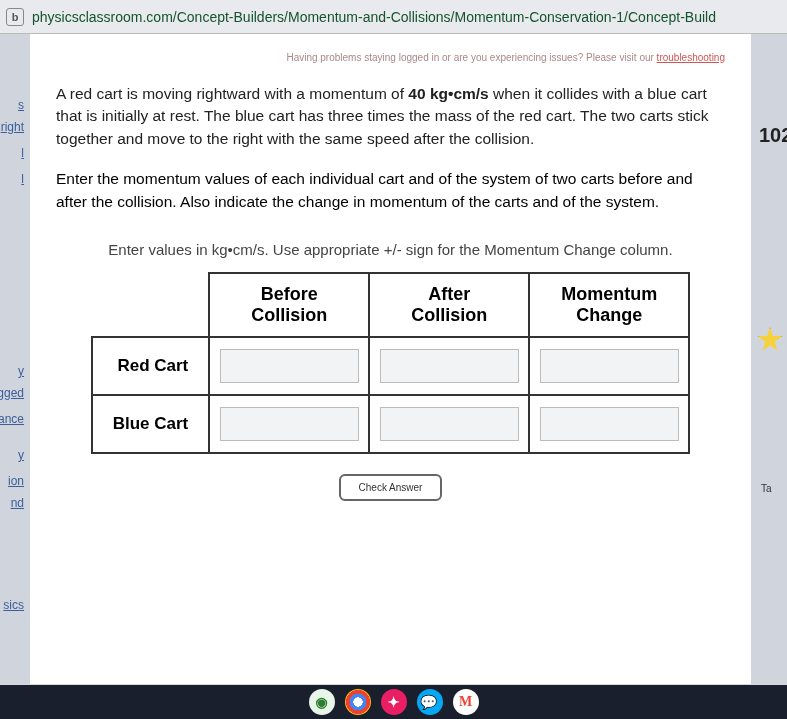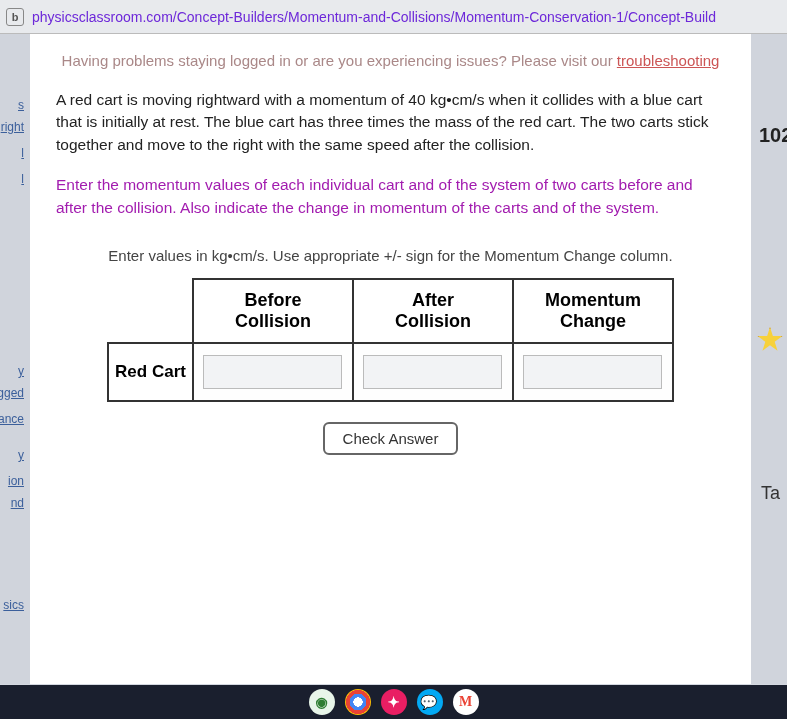--- a/index.html
+++ b/index.html
@@ -1,56 +1,56 @@
 <!DOCTYPE html>
 <html><head>
 <meta charset="utf-8">
 <style>
 * { margin:0; padding:0; box-sizing:border-box; font-family:Arial,Helvetica,sans-serif; }
 body { width:787px; height:719px; background:#d4d8e0; overflow:hidden; position:relative; }
 
 
 .url-bar { background:#e8eaed; height:34px; display:flex; align-items:center; padding:0 6px; border-bottom:1px solid #bbb; }
 .page-icon { width:18px; height:18px; border:1px solid #888; border-radius:3px; display:flex; align-items:center; justify-content:center; font-size:11px; font-weight:bold; color:#555; margin-right:8px; }
-.url-text { font-size:14px; color:#6d28d9; white-space:nowrap; overflow:hidden; }
+.url-text { font-size:14px; color:#14532d; white-space:nowrap; overflow:hidden; }
 
 
 .page { display:flex; height:650px; background:#d0d4dc; }
 
 
 .left-col { width:26px; flex:0 0 26px; background:#d0d4dc; padding-top:60px; overflow:hidden; }
 .left-col a { display:block; font-size:12px; color:#3b5f9b; text-align:right; padding:4px 2px; text-decoration:underline; white-space:nowrap; direction:rtl; }
 .left-col .cut { margin-top:4px; }
 
 
 .main { flex:1; background:#fff; margin:0 4px; padding:18px 26px 0 26px; position:relative; overflow:hidden; }
-.top-garble { font-size:15px; color:#a88; text-align:center; margin-bottom:20px; white-space:nowrap; overflow:hidden; }
+.top-garble { font-size:10px; color:#a88; text-align:right; margin-bottom:20px; white-space:nowrap; overflow:hidden; }
 .top-garble .lnk { color:#c55; text-decoration:underline; }
 
 .problem { font-size:15.5px; line-height:1.45; color:#222; margin-bottom:18px; }
-.problem b { font-weight:normal; }
-.instr { font-size:15.5px; line-height:1.45; color:#a21caf; margin-bottom:28px; }
+.problem b { font-weight:bold; }
+.instr { font-size:15.5px; line-height:1.45; color:#000000; margin-bottom:28px; }
 .note { font-size:15px; color:#444; text-align:center; margin-bottom:14px; }
 
 
 .mom-table { border-collapse:collapse; margin:0 auto 20px auto; }
 .mom-table th, .mom-table td { border:2px solid #333; padding:0; }
 .mom-table th { font-size:18px; font-weight:bold; padding:10px 12px; text-align:center; background:#fff; }
 .mom-table .blank-corner { border-top:none; border-left:none; }
-.mom-table td.row-label { font-size:17px; font-weight:bold; padding:16px 6px; text-align:right; background:#fff; white-space:nowrap; }
+.mom-table td.row-label { font-size:17px; font-weight:bold; padding:16px 20px; text-align:right; background:#fff; white-space:nowrap; }
 .mom-table td.cell { width:160px; height:56px; background:#fefefe; }
 .mom-table td.cell input { width:88%; height:34px; margin:11px 6%; border:1px solid #bbb; background:#f2f3f5; font-size:15px; padding:0 6px; }
 
-.check-btn { display:block; margin:17px auto; padding:6px 18px; border:2px solid #666; border-radius:6px; background:#fff; font-size:15px; color:#333; }
+.check-btn { display:block; margin:17px auto; padding:6px 18px; border:2px solid #666; border-radius:6px; background:#fff; font-size:10px; color:#333; }
 
 
 .right-col { width:32px; flex:0 0 32px; background:#d0d4dc; padding-top:90px; overflow:hidden; }
 .score { font-size:20px; font-weight:bold; color:#222; padding-left:4px; margin-bottom:180px; }
 .star { width:26px; height:26px; background:#f7d13b; border:2px solid #c93; margin-left:2px; clip-path:polygon(50% 0,61% 35%,98% 35%,68% 57%,79% 91%,50% 70%,21% 91%,32% 57%,2% 35%,39% 35%); }
-.ta { font-size:18px; color:#333; margin-top:130px; padding-left:6px; }
+.ta { font-size:10px; color:#333; margin-top:130px; padding-left:6px; }
 
 
 .taskbar { position:absolute; bottom:0; left:0; right:0; height:34px; background:#1a1f2e; display:flex; align-items:center; justify-content:center; gap:10px; }
 .tb-icon { width:26px; height:26px; border-radius:50%; display:flex; align-items:center; justify-content:center; font-size:14px; font-weight:bold; }
 .tb-1 { background:#e8f5e9; color:#2e7d32; }
 .tb-2 { background:radial-gradient(circle,#fff 25%,#4285f4 26% 45%,#ea4335 46% 65%,#fbbc05 66% 85%,#34a853 86%); }
 .tb-3 { background:#e91e63; color:#fff; }
 .tb-4 { background:#03a9f4; color:#fff; }
 .tb-5 { background:#fff; color:#ea4335; font-family:Georgia,serif; }
 </style>
@@ -99,20 +99,26 @@
         <th><span>Before<br>Collision</span></th>
         <th><span>After<br>Collision</span></th>
         <th><span>Momentum<br>Change</span></th>
       </tr>
       <tr>
         <td class="row-label">Red Cart</td>
         <td class="cell"><input style=""></td>
         <td class="cell"><input style=""></td>
         <td class="cell"><input style=""></td>
       </tr>
+      <tr>
+        <td class="row-label">Blue Cart</td>
+        <td class="cell"><input style=""></td>
+        <td class="cell"><input style=""></td>
+        <td class="cell"><input style=""></td>
+      </tr>
     </tbody>
       </table>
 
     <button class="check-btn">Check Answer</button>
   </div>
 
   <div class="right-col">
     <div class="score">1023</div>
     <div class="star"></div>
     <div class="ta">Ta</div>

